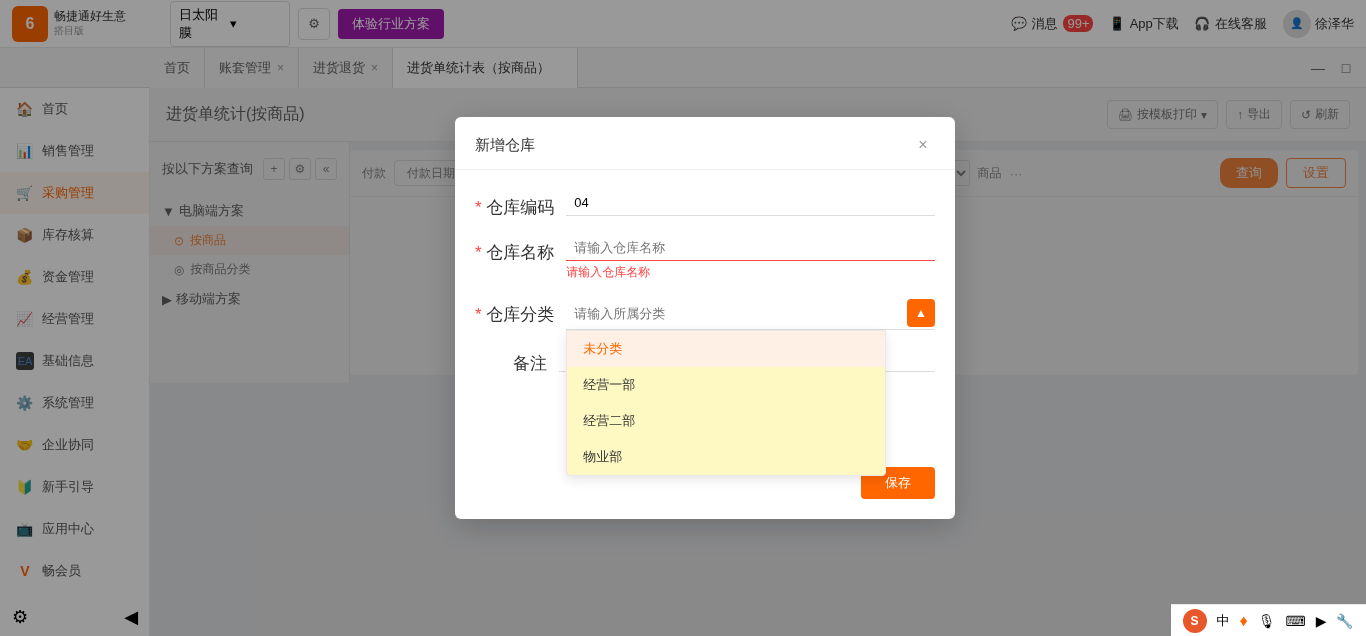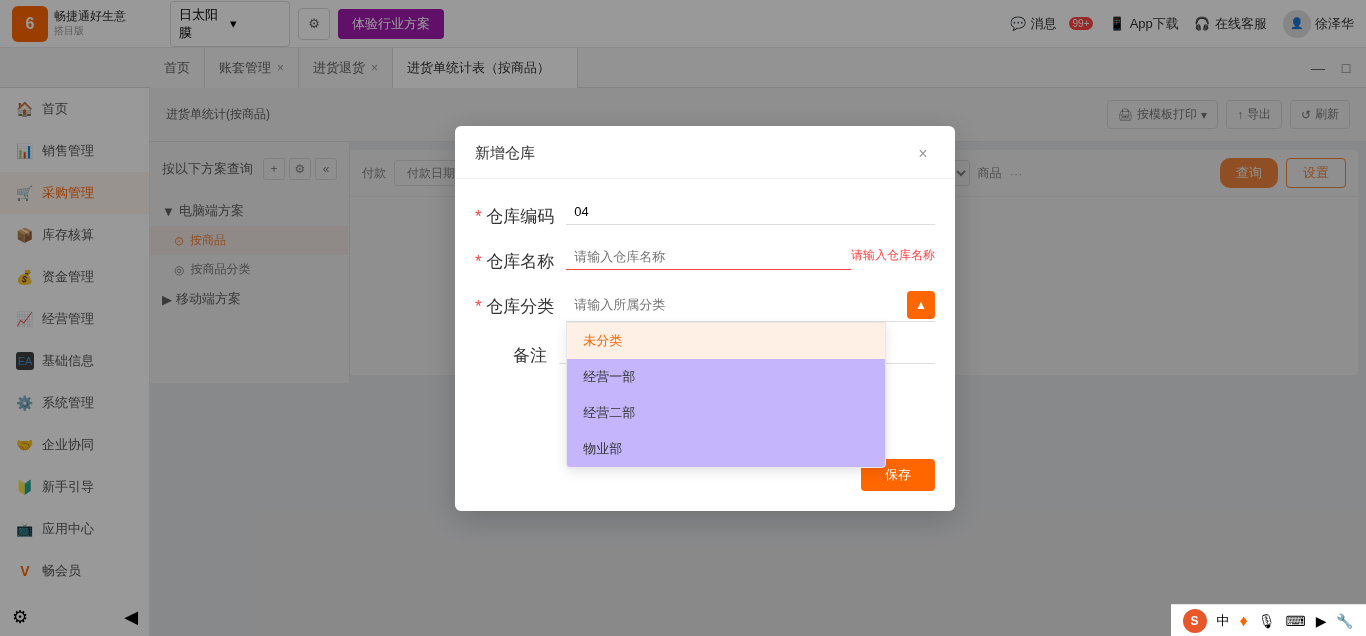--- a/index.html
+++ b/index.html
@@ -79,24 +79,24 @@
       display: flex;
       align-items: center;
       gap: 4px;
       cursor: pointer;
       color: #333;
       font-size: 13px;
     }
     .badge {
       background: #ff4444;
       color: white;
-      font-size: 10px;
+      font-size: 13px;
       border-radius: 8px;
       padding: 1px 4px;
-      margin-left: 8px;
+      margin-left: 2px;
     }
     .avatar-circle {
       width: 28px; height: 28px;
       border-radius: 50%;
       background: #e0e0e0;
       display: flex; align-items: center; justify-content: center;
       font-size: 11px; color: #666;
     }
 
     
@@ -189,21 +189,21 @@
       position: relative;
     }
     .page-header {
       background: #fff;
       padding: 12px 16px;
       display: flex;
       align-items: center;
       justify-content: space-between;
       border-bottom: 1px solid #e8e8e8;
     }
-    .page-title { font-size: 12px; font-weight: 500; color: #333; }
+    .page-title { font-size: 16px; font-weight: 500; color: #333; }
     .page-actions { display: flex; gap: 8px; align-items: center; }
     .action-btn {
       display: flex; align-items: center; gap: 4px;
       padding: 5px 10px;
       border: 1px solid #ddd;
       border-radius: 4px;
       cursor: pointer;
       background: #fff;
       color: #555;
       font-size: 12px;
@@ -319,21 +319,21 @@
       font-size: 13px;
       outline: none;
       background: transparent;
     }
     .form-input.error { border-bottom-color: #ff4444; }
     .error-msg {
       color: #ff4444;
       font-size: 12px;
       margin-top: 3px;
     }
-    .form-field-wrap { flex: 1; display: flex; }
+    .form-field-wrap { flex: 1; display: flex; flex-direction: column; }
 
     
     .category-wrap {
       flex: 1;
       position: relative;
     }
     .category-input-row {
       display: flex;
       align-items: center;
       border-bottom: 1px solid #ddd;
@@ -354,21 +354,21 @@
       border-radius: 4px;
       display: flex; align-items: center; justify-content: center;
       color: white;
       cursor: pointer;
       font-size: 12px;
     }
     .dropdown-list {
       position: absolute;
       top: 100%;
       left: 0; right: 0;
-      background: #c4b5fd;
+      background: #fef9c3;
       border: 1px solid #e8e8e8;
       border-radius: 0 0 4px 4px;
       box-shadow: 0 4px 12px rgba(0,0,0,0.1);
       z-index: 200;
       width: 320px;
     }
     .dropdown-item {
       padding: 9px 16px;
       cursor: pointer;
       font-size: 13px;

